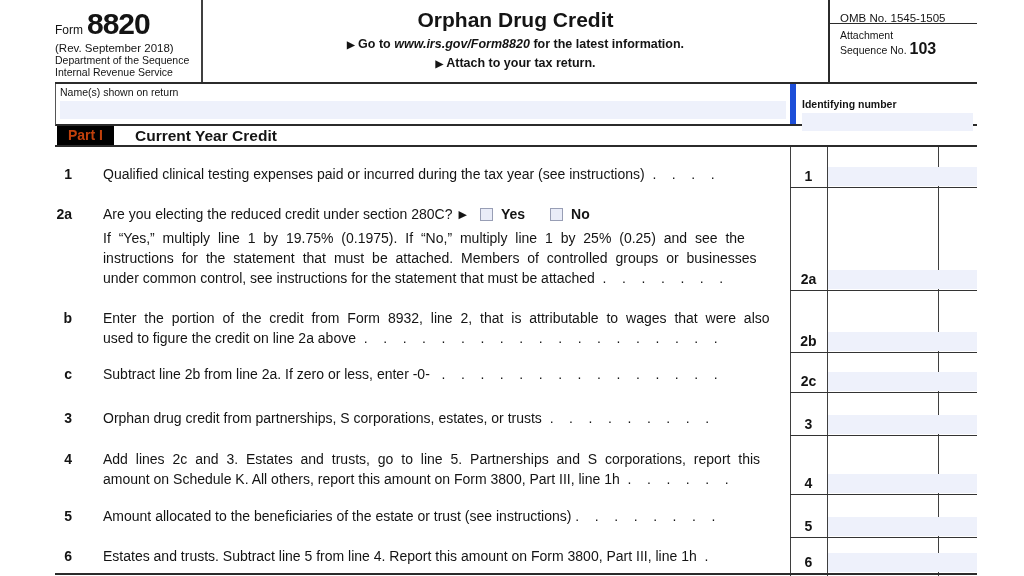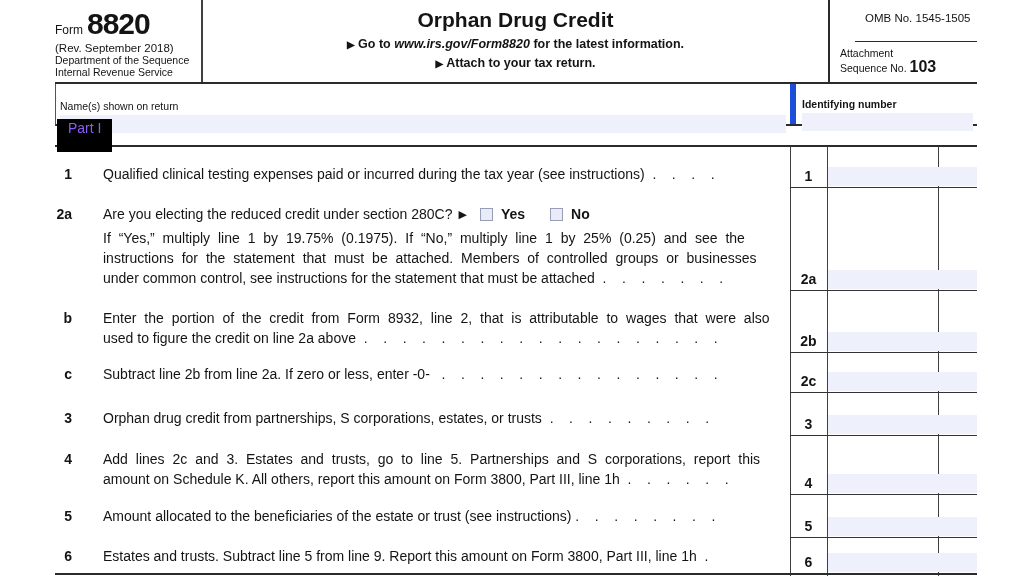--- a/index.html
+++ b/index.html
@@ -12,38 +12,38 @@
   .h-left{width:148px;border-right:2px solid #404040;box-sizing:border-box;padding-top:7px;}
   .form-word{font-size:12px;vertical-align:baseline;}
   .form-num{font-size:30px;font-weight:800;letter-spacing:-1px;margin-left:4px;}
   .rev{font-size:11.5px;margin-top:1px;}
   .agency{font-size:10.5px;line-height:12px;}
   .h-center{flex:1;text-align:center;padding-top:8px;}
   .title{font-size:21px;font-weight:800;}
   .sub{font-size:12.5px;font-weight:700;margin-top:5px;}
   .sub .arrow{font-size:10px;}
   .h-right{width:149px;border-left:2px solid #2b2b2b;box-sizing:border-box;}
-  .omb{font-size:11.5px;height:42px;box-sizing:border-box;border-bottom:1.5px solid #2b2b2b;
-       padding:12px 0 0 10px;margin-left:25px;}
+  .omb{font-size:11.5px;height:24px;box-sizing:border-box;border-bottom:1.5px solid #2b2b2b;
+       padding:12px 0 0 10px;}
   .attach{font-size:10.5px;line-height:13px;padding:5px 0 0 10px;}
   .seq{font-size:16px;font-weight:800;}
 
   
   .name-row{display:flex;height:42px;border-bottom:2px solid #2b2b2b;box-sizing:border-box;
             border-left:1px solid #555;}
-  .name-left{flex:1;padding:16px 4px 0 4px;}
+  .name-left{flex:1;padding:2px 4px 0 4px;}
   .name-right{width:187px;border-left:6px solid #1d4ed8;box-sizing:border-box;padding:14px 4px 0 6px;}
   .small-label{font-size:10.5px;}
   .bold{font-weight:700;}
   .input{background:#eef1fb;height:18px;margin-top:3px;font-size:12px;padding-left:3px;}
 
   
   .part-bar{display:flex;align-items:center;height:21px;border-bottom:2px solid #2b2b2b;
             box-sizing:border-box;}
-  .part-label{background:#000;color:#8b5cf6;font-weight:400;font-size:14px;padding:1px 11px 16px 11px;
+  .part-label{background:#000;color:#c2410c;font-weight:700;font-size:14px;padding:1px 11px 2px 11px;
               margin-left:2px;}
   .part-title{font-weight:700;font-size:15.5px;margin-left:21px;}
 
   
   .body{position:relative;height:429px;}
   .vline{position:absolute;top:0;bottom:0;width:1px;background:#3f3f3f;}
   .boxline{position:absolute;height:1px;background:#333;left:735px;width:187px;}
   .fill{position:absolute;left:773px;width:149px;height:19px;background:#eef1fb;}
   .numbox{position:absolute;left:735px;width:37px;text-align:center;font-weight:700;
           font-size:14px;line-height:20px;}
@@ -105,20 +105,21 @@
         <div class="input"></div>
       </div>
       <div class="name-right">
         <div class="small-label bold">Identifying number</div>
         <div class="input"></div>
       </div>
     </div>
 
     <div class="part-bar">
       <div class="part-label">Part I</div>
+      <div class="part-title">Current Year Credit</div>
     </div>
 
     <div class="body">
       <div class="vline" style="left:735px"></div>
       <div class="vline" style="left:772px"></div>
       <div class="vline" style="left:883px"></div>
 
       <div class="mnum" style="top:17px">1</div>
       <div class="txt" style="top:17px"><span>Qualified clinical testing expenses paid or incurred during the tax year (see instructions)</span><span>&nbsp;&nbsp;.&nbsp;&nbsp;&nbsp;&nbsp;.&nbsp;&nbsp;&nbsp;&nbsp;.&nbsp;&nbsp;&nbsp;&nbsp;.</span></div>
       <div class="fill" style="top:20px"></div>
@@ -174,20 +175,20 @@
       <div class="numbox" style="top:326px">4</div>
       <div class="boxline" style="top:347px"></div>
 
       <div class="mnum" style="top:359px">5</div>
       <div class="txt" style="top:359px"><span>Amount allocated to the beneficiaries of the estate or trust (see instructions)</span><span>&nbsp;.&nbsp;&nbsp;&nbsp;&nbsp;.&nbsp;&nbsp;&nbsp;&nbsp;.&nbsp;&nbsp;&nbsp;&nbsp;.&nbsp;&nbsp;&nbsp;&nbsp;.&nbsp;&nbsp;&nbsp;&nbsp;.&nbsp;&nbsp;&nbsp;&nbsp;.&nbsp;&nbsp;&nbsp;&nbsp;.</span></div>
       <div class="fill" style="top:370px"></div>
       <div class="numbox" style="top:369px">5</div>
       <div class="boxline" style="top:390px"></div>
 
       <div class="mnum" style="top:399px">6</div>
-      <div class="txt" style="top:399px"><span>Estates and trusts. Subtract line 5 from line 9. Report this amount on Form 3800, Part III, line 1h</span><span>&nbsp;&nbsp;.</span></div>
+      <div class="txt" style="top:399px"><span>Estates and trusts. Subtract line 5 from line 4. Report this amount on Form 3800, Part III, line 1h</span><span>&nbsp;&nbsp;.</span></div>
       <div class="fill" style="top:406px"></div>
       <div class="numbox" style="top:405px">6</div>
       <div class="formbottom"></div>
     </div>
 
   </div>
 </div>
 
 </body></html>

